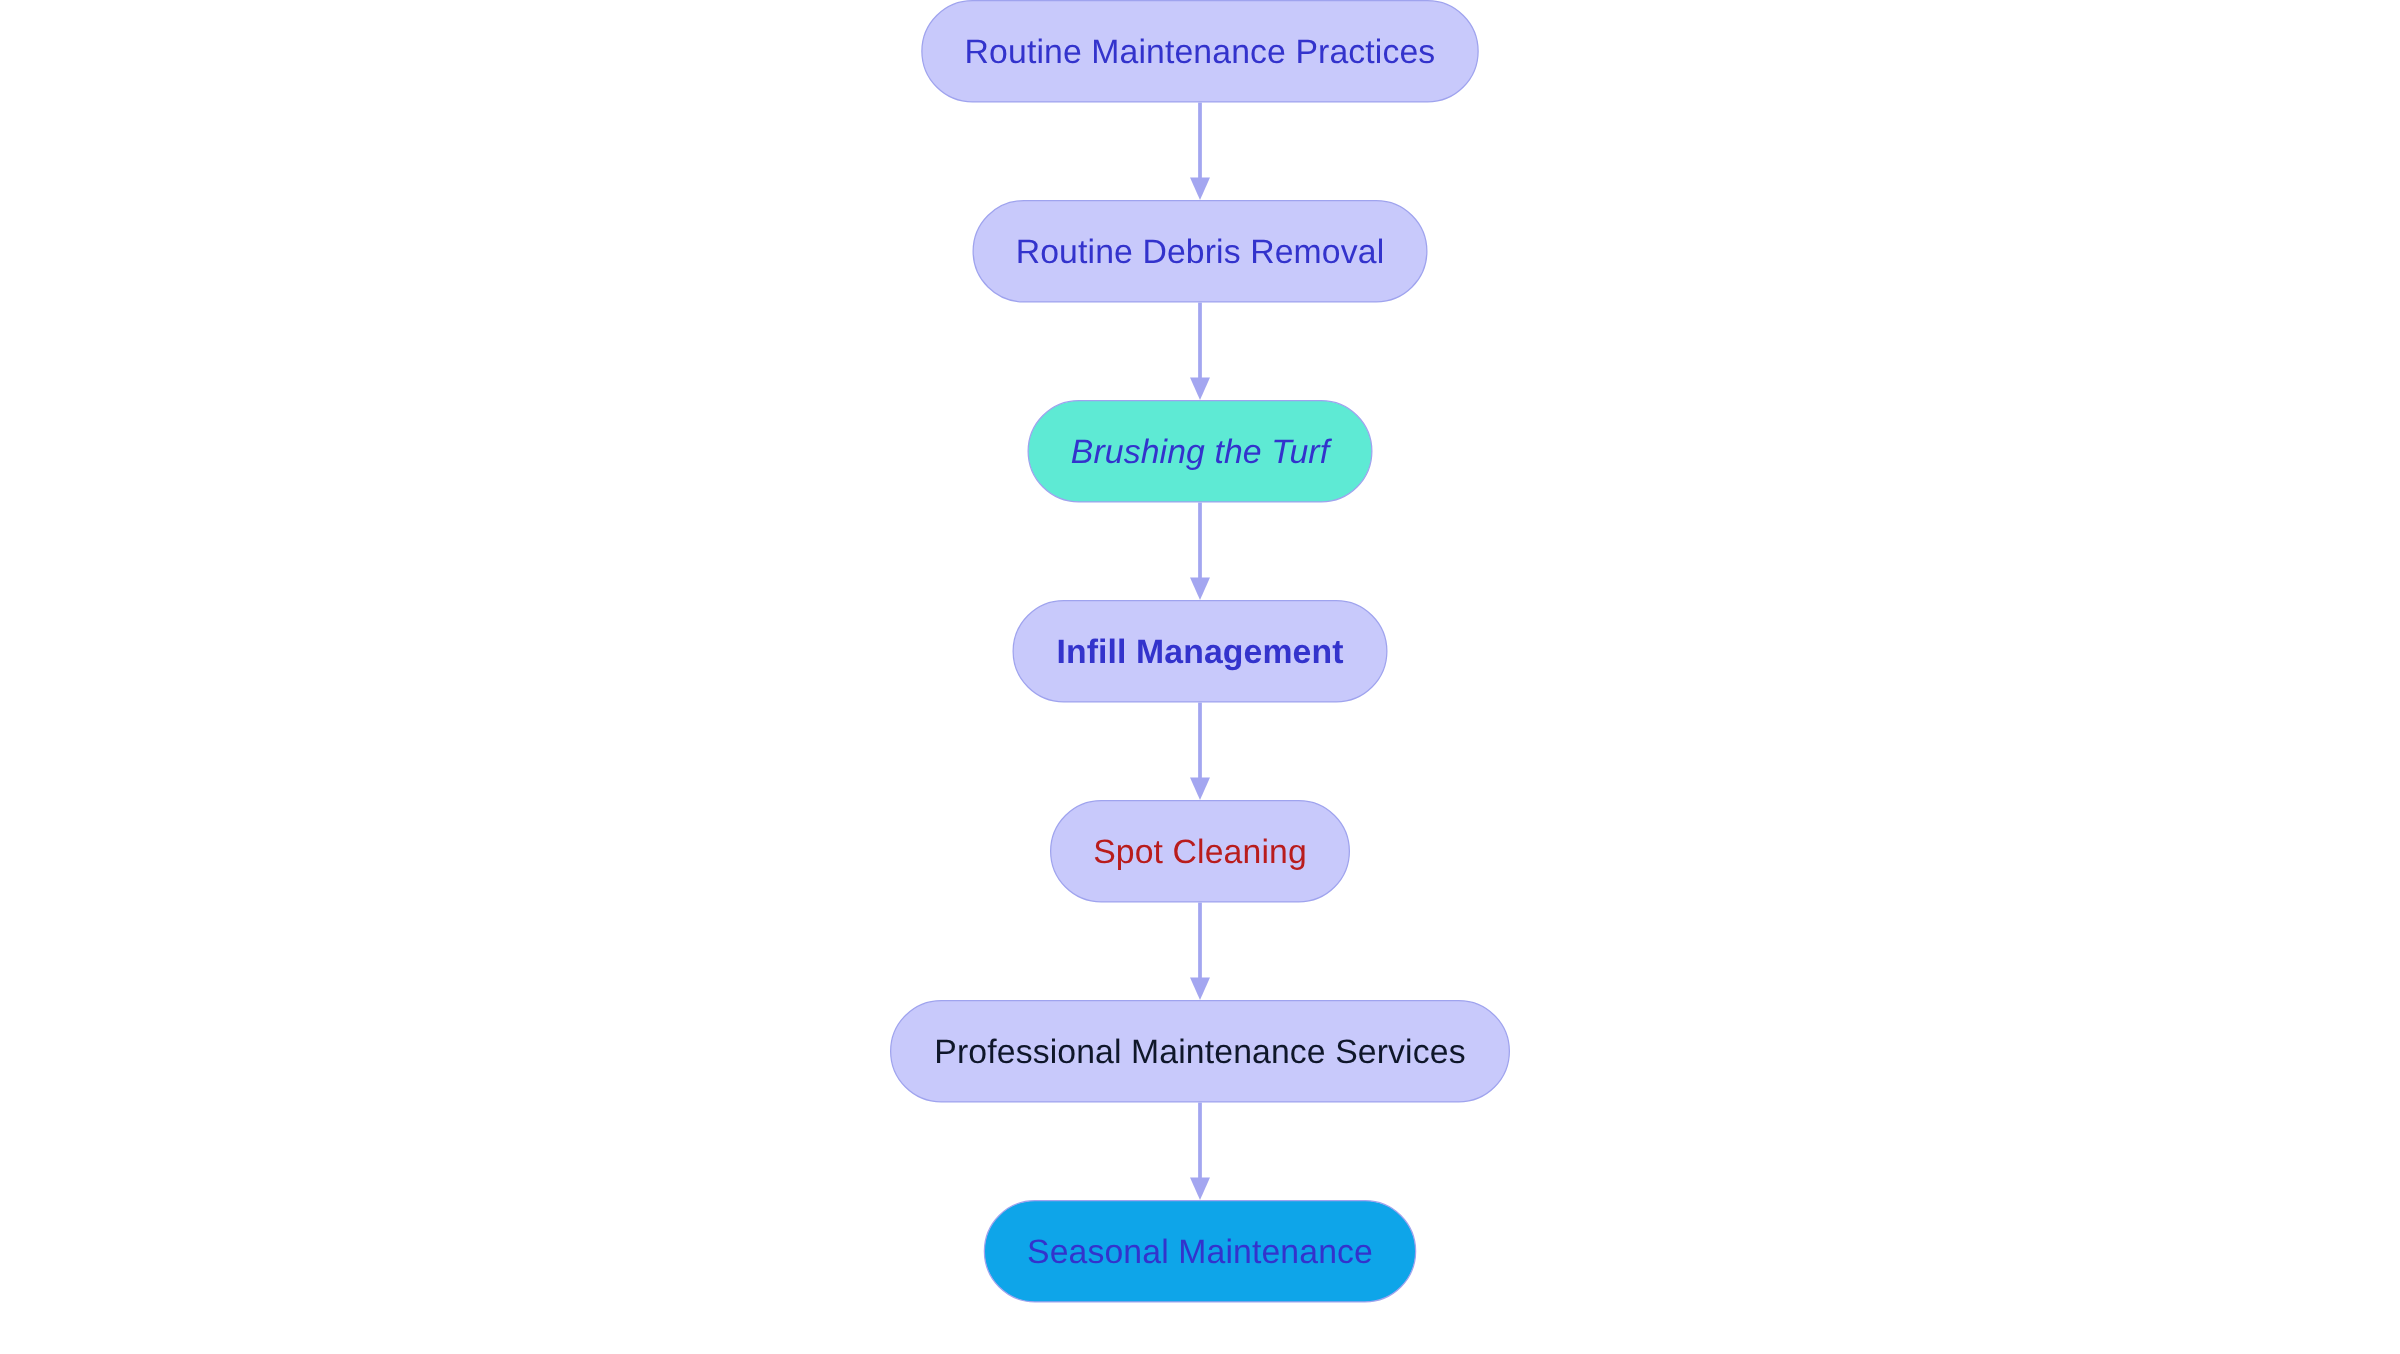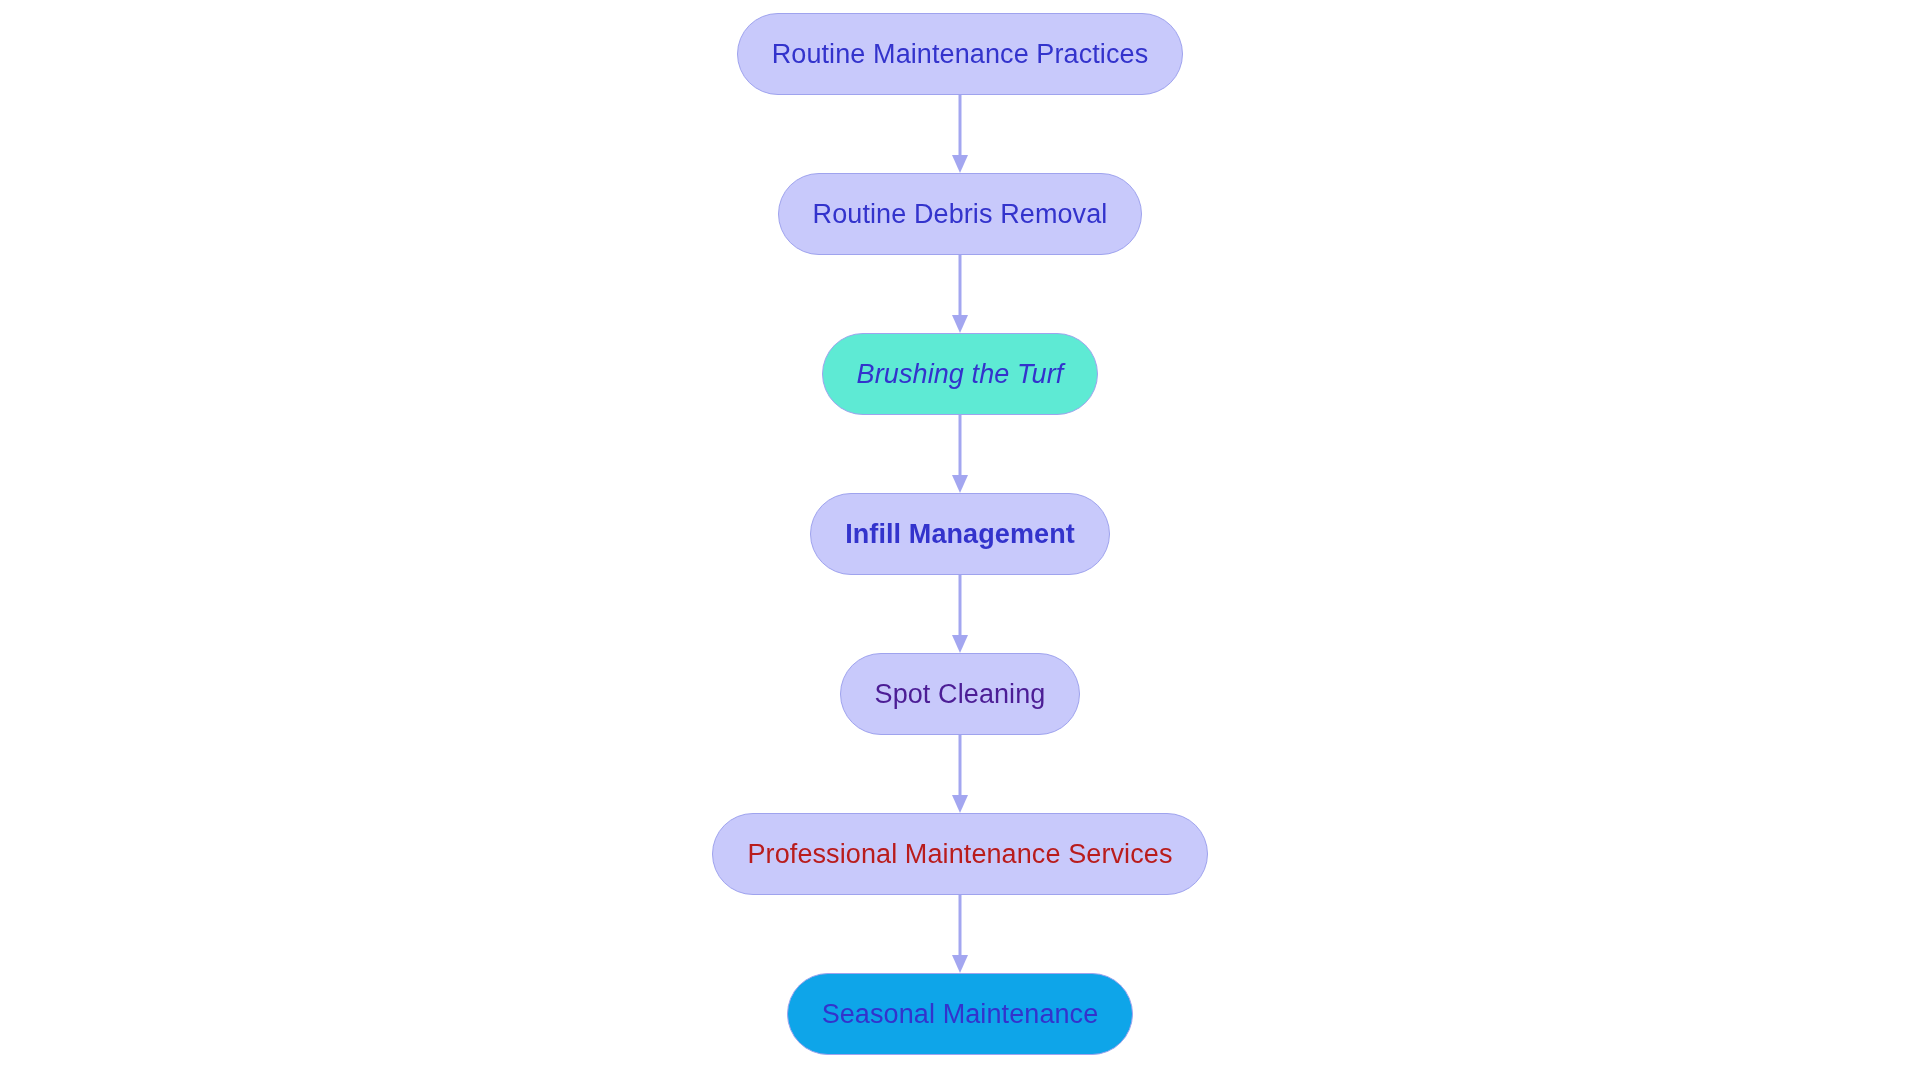--- a/index.html
+++ b/index.html
@@ -25,21 +25,20 @@
   .flow-column {
     position: absolute;
     left: 0;
     top: 0;
     width: 1920px;
     height: 1083px;
     display: flex;
     flex-direction: column;
     align-items: center;
     justify-content: flex-start;
-    padding-top: 13px;
     box-sizing: border-box;
   }
 
   
   .flow-node {
     position: relative;
     box-sizing: border-box;
     height: 82px;
     display: flex;
     align-items: center;
@@ -119,32 +118,32 @@
     </div>
 
     <div class="flow-connector">
       <svg viewBox="0 0 18 78" xmlns="http://www.w3.org/2000/svg">
         <line x1="9" y1="0" x2="9" y2="62" stroke="#a3a6f0" stroke-width="3"></line>
         <polygon points="9,78 1,60 17,60" fill="#a3a6f0"></polygon>
       </svg>
     </div>
 
     <div class="flow-node" style="background: rgb(200, 201, 251); border-color: rgb(159, 163, 238);">
-      <span class="flow-node-label" style="color: #4c1d95;">Spot Cleaning</span>
+      <span class="flow-node-label" style="color: #b91c1c;">Spot Cleaning</span>
     </div>
 
     <div class="flow-connector">
       <svg viewBox="0 0 18 78" xmlns="http://www.w3.org/2000/svg">
         <line x1="9" y1="0" x2="9" y2="62" stroke="#a3a6f0" stroke-width="3"></line>
         <polygon points="9,78 1,60 17,60" fill="#a3a6f0"></polygon>
       </svg>
     </div>
 
     <div class="flow-node" style="background: rgb(200, 201, 251); border-color: rgb(159, 163, 238);">
-      <span class="flow-node-label" style="color: #b91c1c;">Professional Maintenance Services</span>
+      <span class="flow-node-label" style="color: #0f172a;">Professional Maintenance Services</span>
     </div>
 
     <div class="flow-connector">
       <svg viewBox="0 0 18 78" xmlns="http://www.w3.org/2000/svg">
         <line x1="9" y1="0" x2="9" y2="62" stroke="#a3a6f0" stroke-width="3"></line>
         <polygon points="9,78 1,60 17,60" fill="#a3a6f0"></polygon>
       </svg>
     </div>
 
     <div class="flow-node" style="background: #0ea5e9; border-color: rgb(159, 163, 238);">

